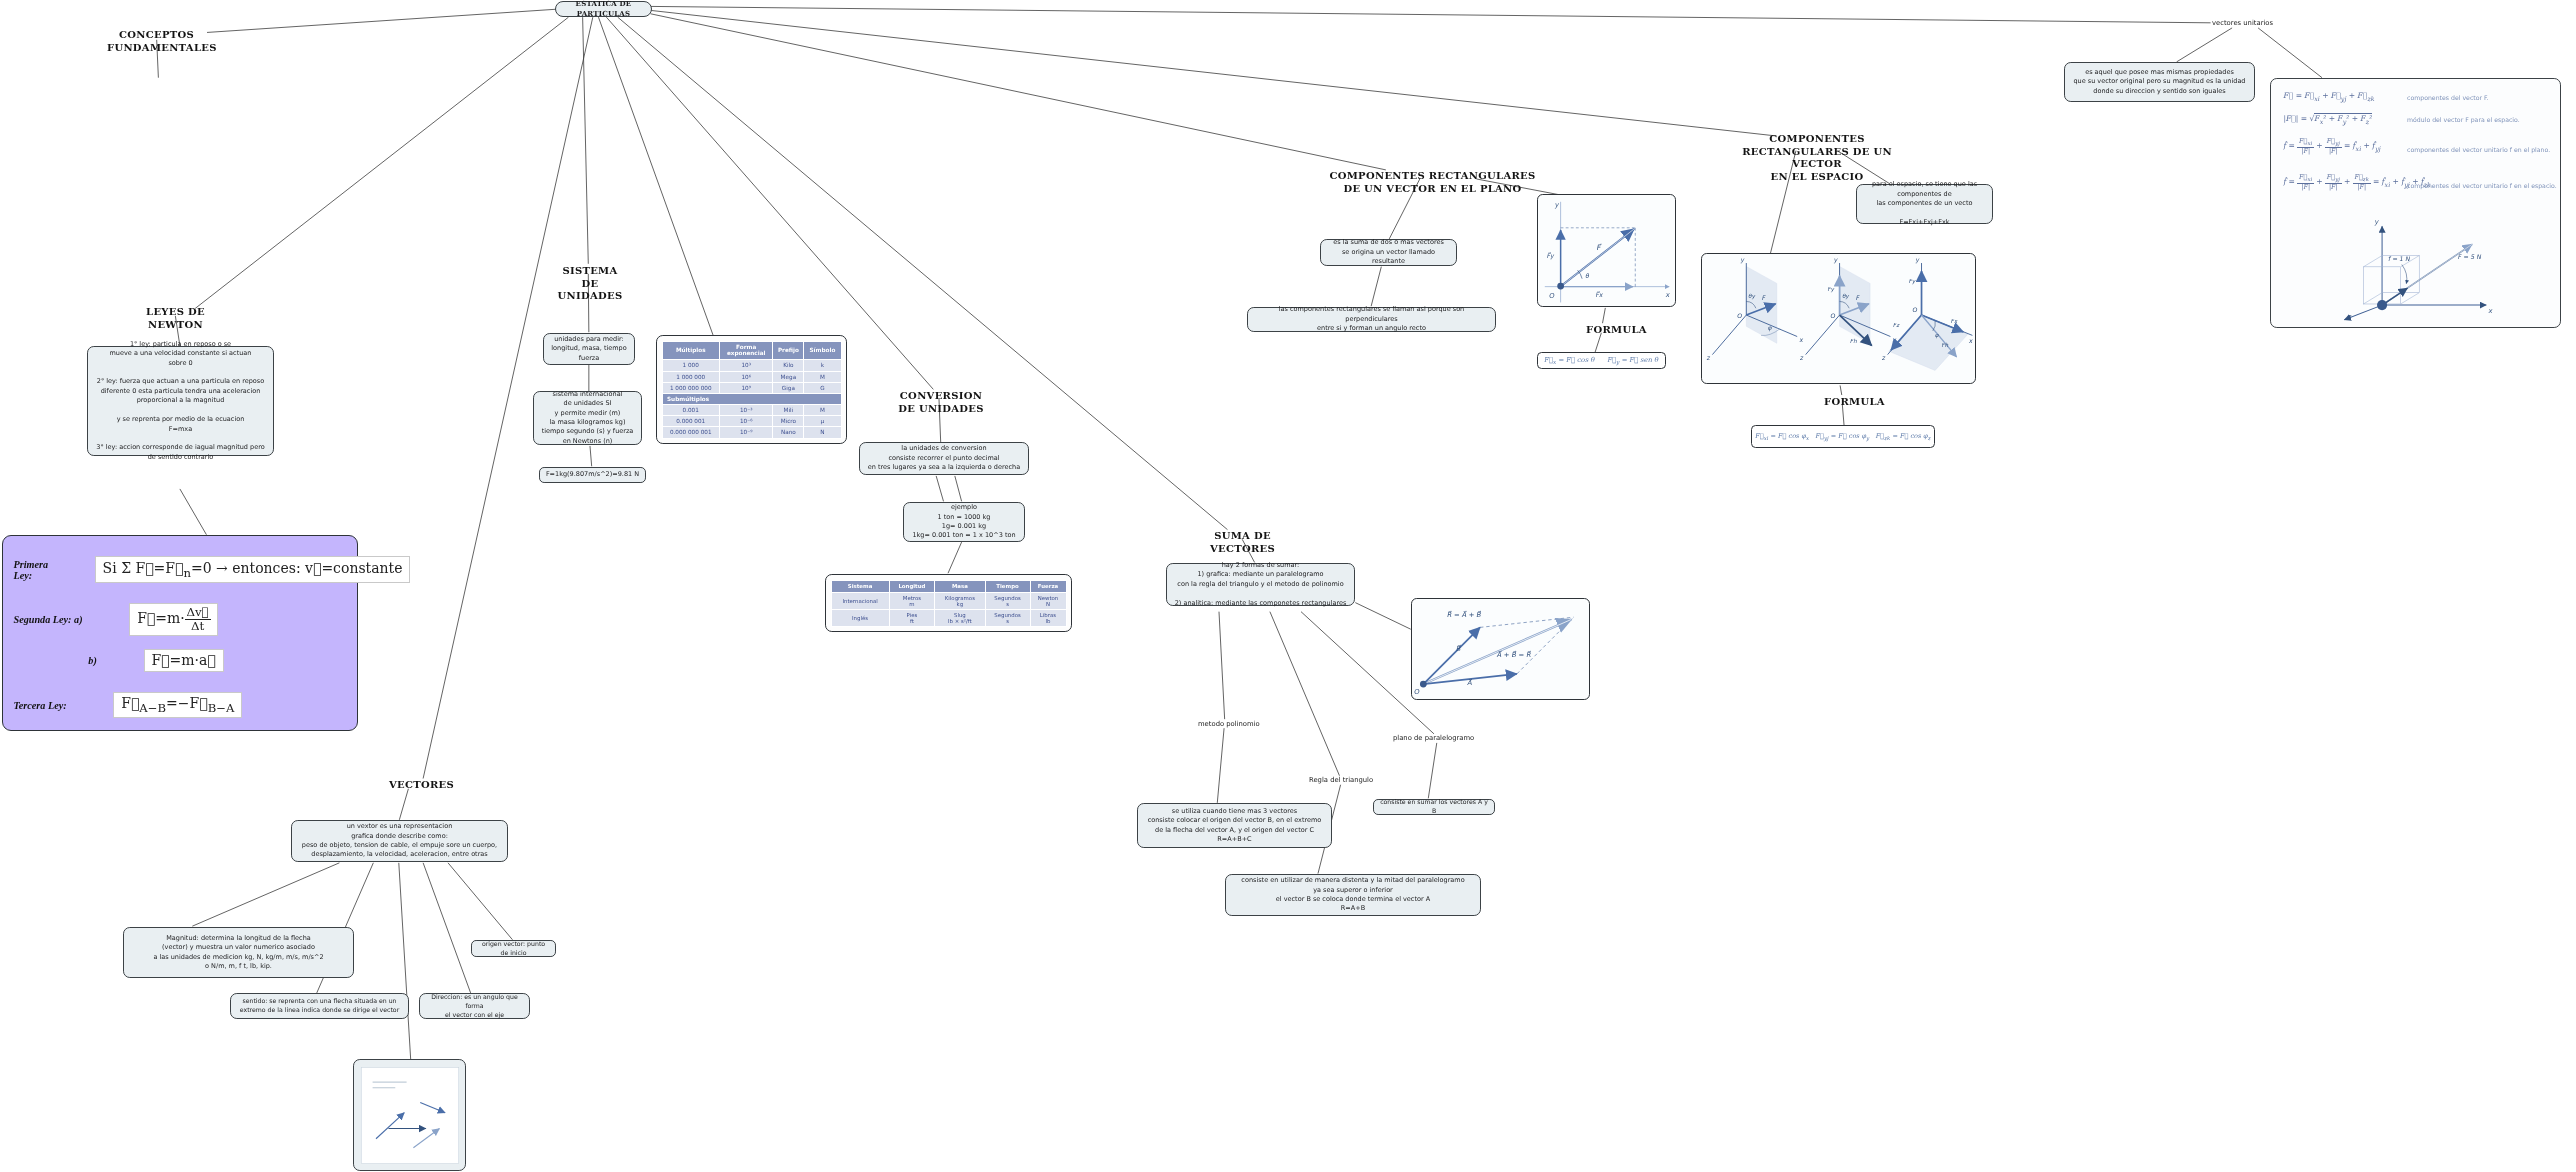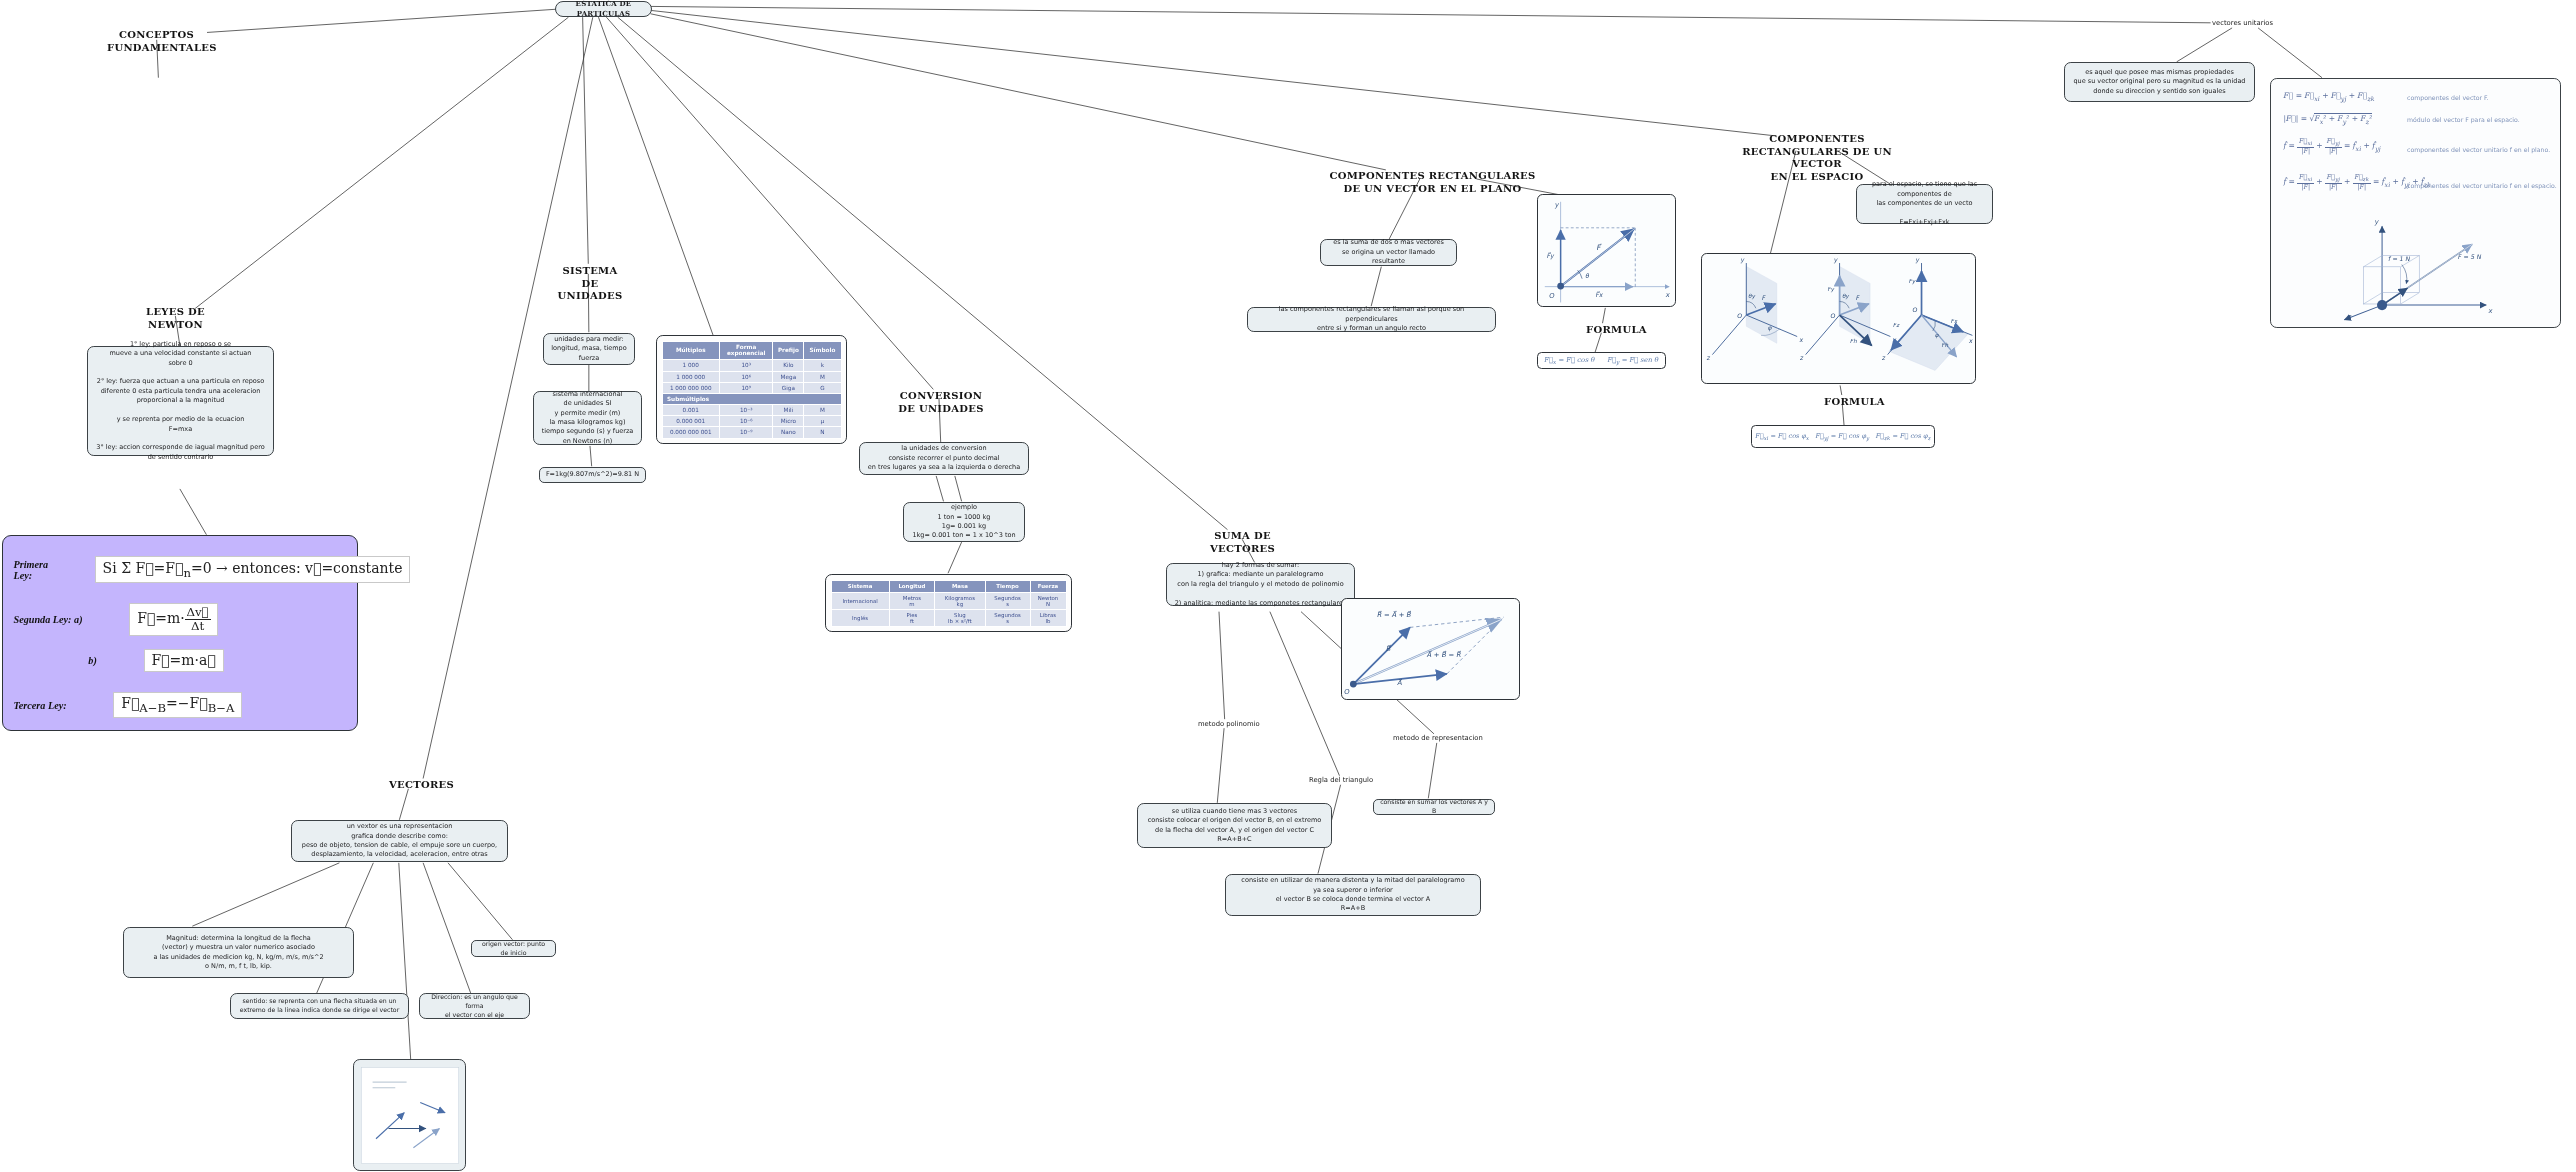--- a/index.html
+++ b/index.html
@@ -256,33 +256,33 @@
       </table>
   </div>
 
   <div class="fancy" style="left:1209px;top:530px;width:67px;">SUMA DE VECTORES</div>
   <div class="node" style="left:1166px;top:563px;width:189px;height:43px;">hay 2 formas de sumar:
 1) grafica: mediante un paralelogramo
 con la regla del triangulo y el metodo de polinomio
 
 2) analitica: mediante las componetes rectangulares</div>
   <div class="plain-label" style="left:1198px;top:720px;">metodo polinomio</div>
-  <div class="plain-label" style="left:1393px;top:734px;">metodo de representacion</div>
+  <div class="plain-label" style="left:1393px;top:734px;">plano de paralelogramo</div>
   <div class="plain-label" style="left:1309px;top:776px;">Regla del triangulo</div>
   <div class="node" style="left:1137px;top:803px;width:195px;height:45px;">se utiliza cuando tiene mas 3 vectores
 consiste  colocar el origen del vector B, en el extremo
 de la flecha del vector A, y el origen del vector C
 R=A+B+C</div>
   <div class="node small" style="left:1373px;top:799px;width:122px;height:16px;border-radius:5.1px;">consiste en sumar los vectores A y B</div>
   <div class="node" style="left:1225px;top:874px;width:256px;height:42px;">consiste en utilizar de manera distenta y la mitad del paralelogramo
 ya sea superor o inferior
 el vector B se coloca donde termina el vector A
 R=A+B</div>
 
-  <div class="diagram" style="left:1341px;top:598px;width:179px;height:102px;text-decoration:underline;">
+  <div class="diagram" style="left:1411px;top:598px;width:179px;height:102px;text-decoration:underline;">
     <svg width="178" height="101" viewBox="0 0 314 178">
       <line x1="120" y1="50" x2="285" y2="32" stroke="#5b79a8" stroke-width="1.2" stroke-dasharray="6,5"></line>
       <line x1="185" y1="132" x2="285" y2="32" stroke="#5b79a8" stroke-width="1.2" stroke-dasharray="6,5"></line>
       <line x1="20" y1="150" x2="281" y2="36" stroke="#8aa3c9" stroke-width="4" marker-end="url(#ahl)"></line>
       <line x1="20" y1="150" x2="281" y2="36" stroke="#fbfdfe" stroke-width="1.4"></line>
       <line x1="20" y1="150" x2="120" y2="50" stroke="#4a6ea9" stroke-width="3" marker-end="url(#ah)"></line>
       <line x1="20" y1="150" x2="185" y2="132" stroke="#4a6ea9" stroke-width="3" marker-end="url(#ah)"></line>
       <circle cx="20" cy="150" r="6" fill="#39598c"></circle>
       <text x="62" y="32" font-size="12" font-style="italic" fill="#33527e">R⃗ = A⃗ + B⃗</text>
       <text x="78" y="92" font-size="12" font-style="italic" fill="#33527e">B⃗</text>

